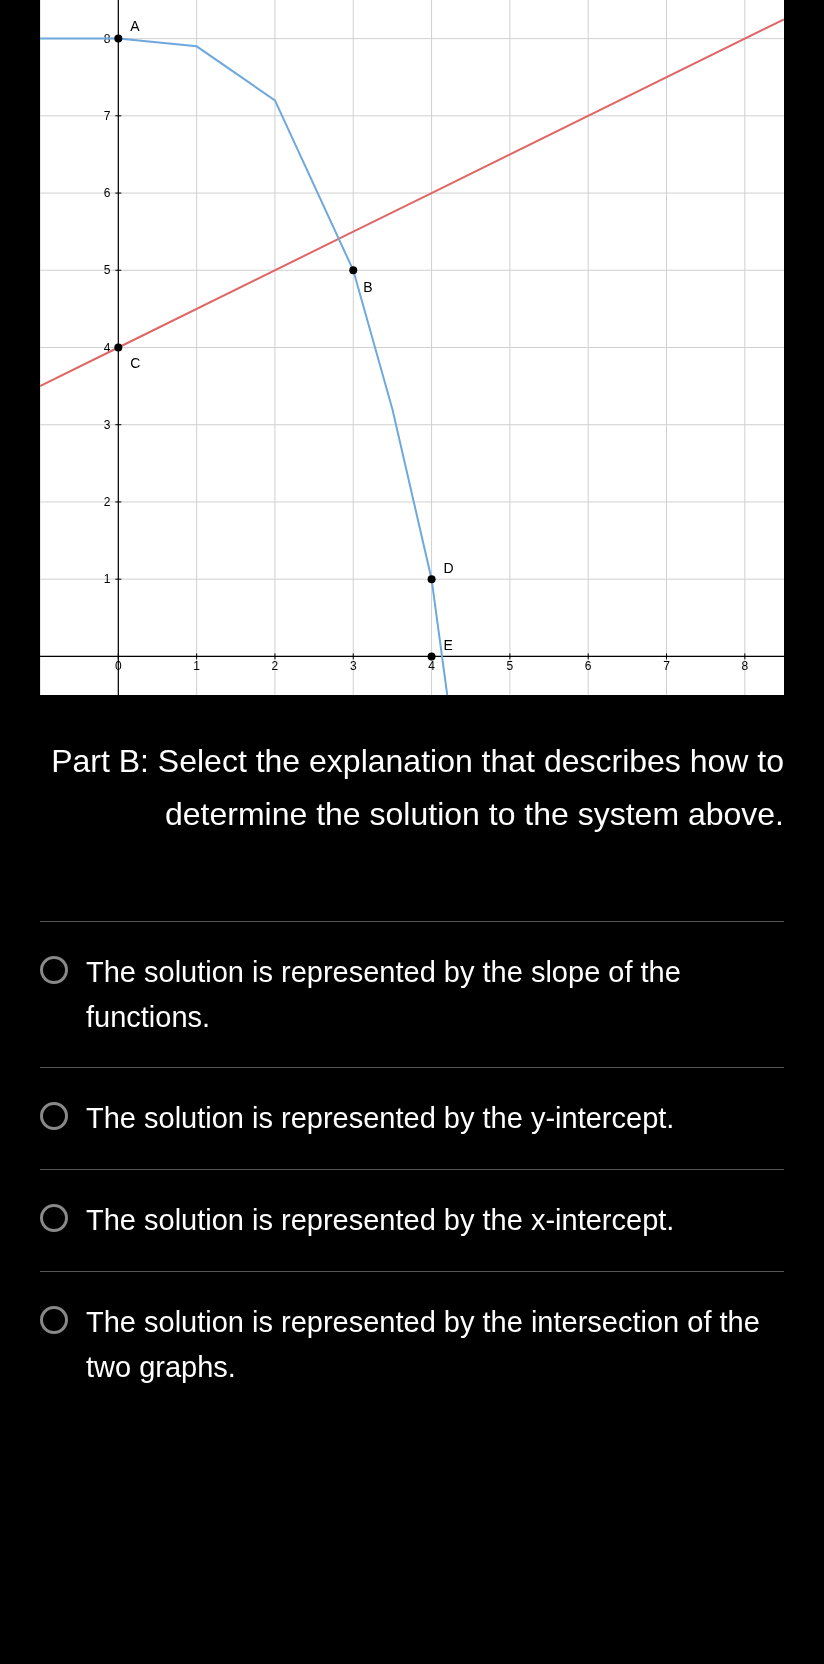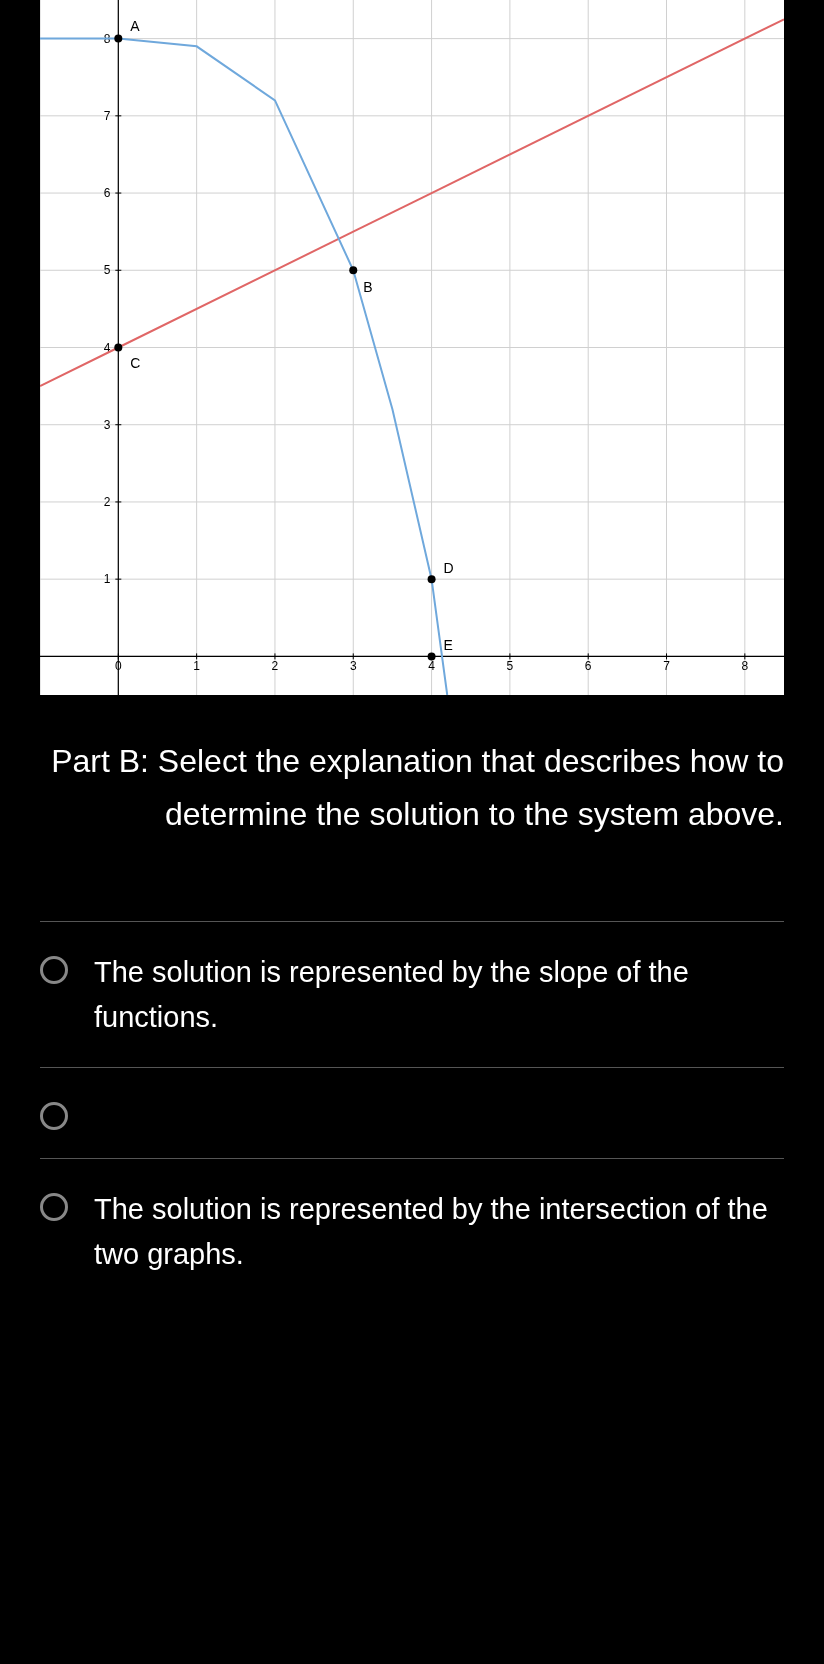--- a/index.html
+++ b/index.html
@@ -68,21 +68,20 @@
     border: 3px solid #888;
     border-radius: 50%;
     flex: 0 0 auto;
     margin-top: 6px;
   }
   .option-text {
     font-size: 29px;
     font-weight: 300;
     line-height: 1.55;
     color: #fff;
-    margin-left: 8px;
   }
 </style>
 </head>
 <body>
 
 <div class="graph-container">
   <svg class="graph-svg" id="graph-svg" viewBox="0 0 744 695">
       <line x1="0" y1="0" x2="0" y2="695" stroke="#d0d0d0" stroke-width="1"></line>
       <line x1="78.3157894736842" y1="0" x2="78.3157894736842" y2="695" stroke="#d0d0d0" stroke-width="1"></line>
       <line x1="156.6315789473684" y1="0" x2="156.6315789473684" y2="695" stroke="#d0d0d0" stroke-width="1"></line>
@@ -159,18 +158,23 @@
   </p>
 </div>
 
 <div class="options" id="options">
     <div class="option-row">
       <div class="radio"></div>
       <div class="option-text">The solution is represented by the slope of the functions.</div>
     </div>
     <div class="option-row">
       <div class="radio"></div>
+      <div class="option-text">The solution is represented by the y-intercept.</div>
+    </div>
+    <div class="option-row">
+      <div class="radio"></div>
+      <div class="option-text">The solution is represented by the x-intercept.</div>
     </div>
     <div class="option-row">
       <div class="radio"></div>
       <div class="option-text">The solution is represented by the intersection of the two graphs.</div>
     </div>
   </div>
 
 </body></html>

